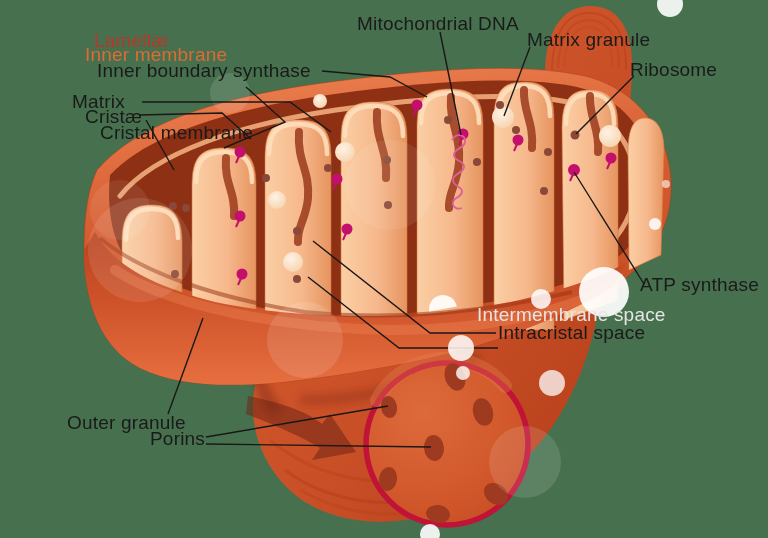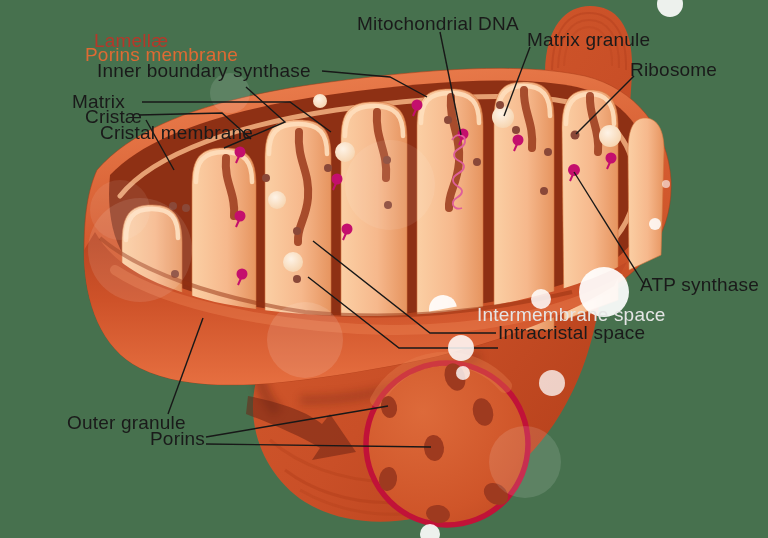--- a/index.html
+++ b/index.html
@@ -248,21 +248,21 @@
       <circle cx="552" cy="383" r="13" opacity=".75"></circle>
       <circle cx="430" cy="534" r="10" opacity=".9"></circle>
       <circle cx="670" cy="4" r="13" opacity=".9"></circle>
       <circle cx="655" cy="224" r="6" opacity=".85"></circle>
       <circle cx="666" cy="184" r="4" opacity=".6"></circle>
       <circle cx="525" cy="462" r="36" opacity=".12"></circle>
     </g>
   </svg>
 
   <div class="lbl c-red l-lamellae">Lamellæ</div>
-  <div class="lbl c-orange l-inner-membrane">Porins membrane</div>
+  <div class="lbl c-orange l-inner-membrane">Inner membrane</div>
   <div class="lbl l-inner-boundary-membrane">Inner boundary synthase</div>
   <div class="lbl l-cristal-membrane">Cristal membrane</div>
   <div class="lbl l-matrix">Matrix</div>
   <div class="lbl l-cristae">Cristæ</div>
   <div class="lbl l-mito-dna">Mitochondrial DNA</div>
   <div class="lbl l-matrix-granule">Matrix granule</div>
   <div class="lbl l-ribosome">Ribosome</div>
   <div class="lbl l-atp-synthase">ATP synthase</div>
   <div class="lbl c-crimson l-intermembrane-space">Intermembrane space</div>
   <div class="lbl l-intracristal-space">Intracristal space</div>

